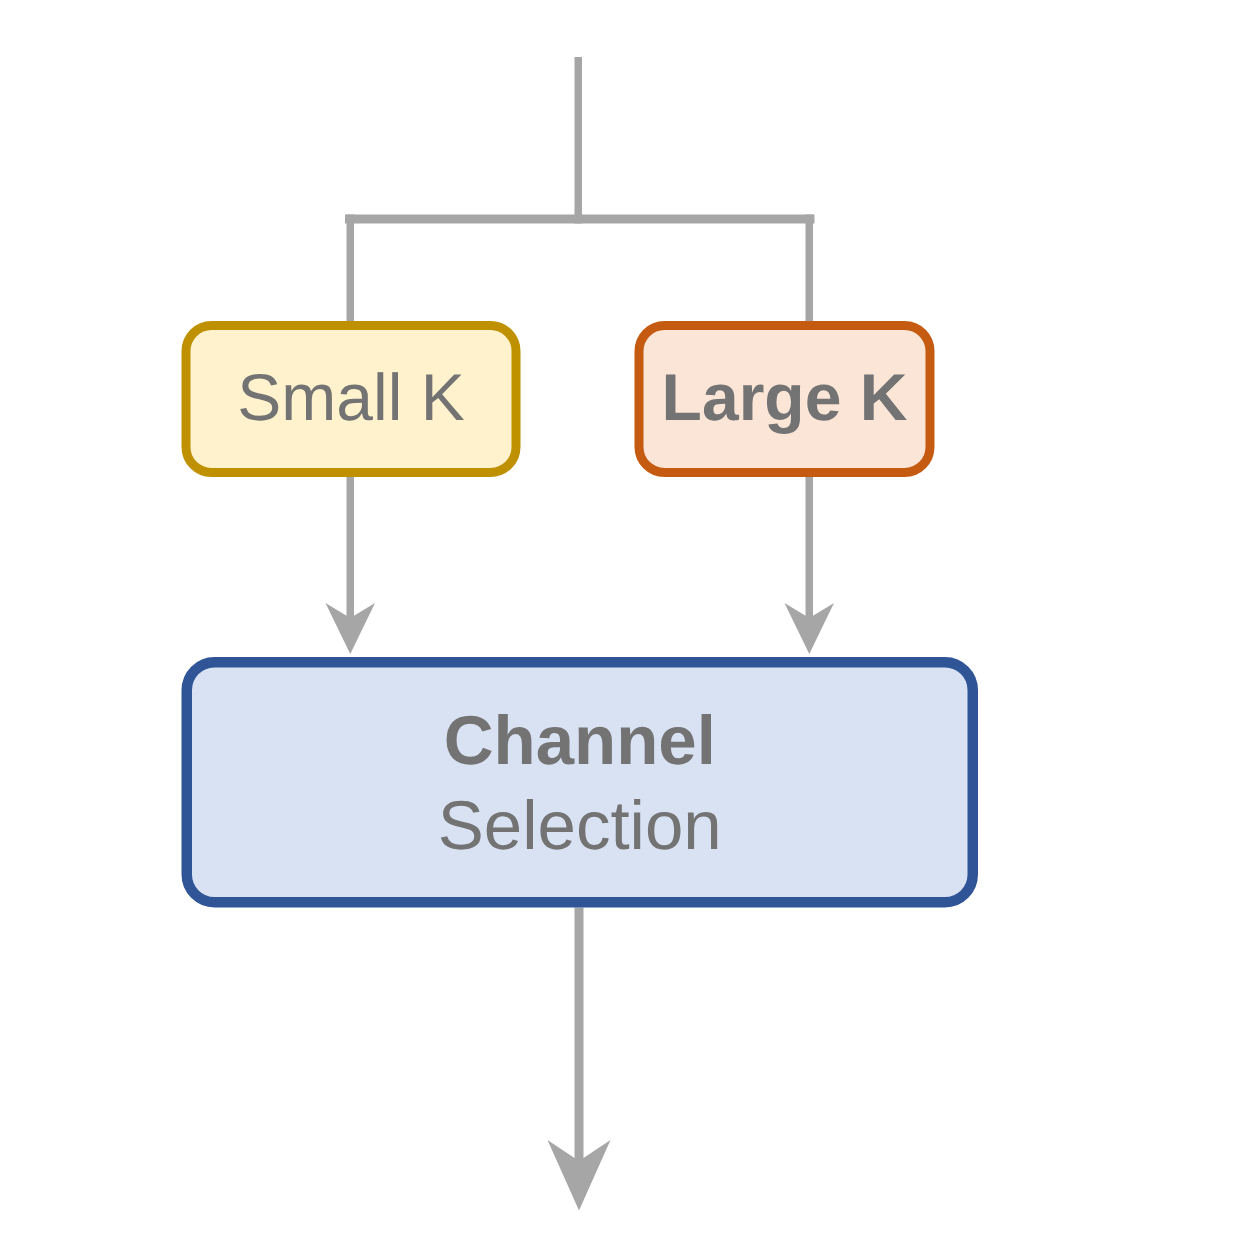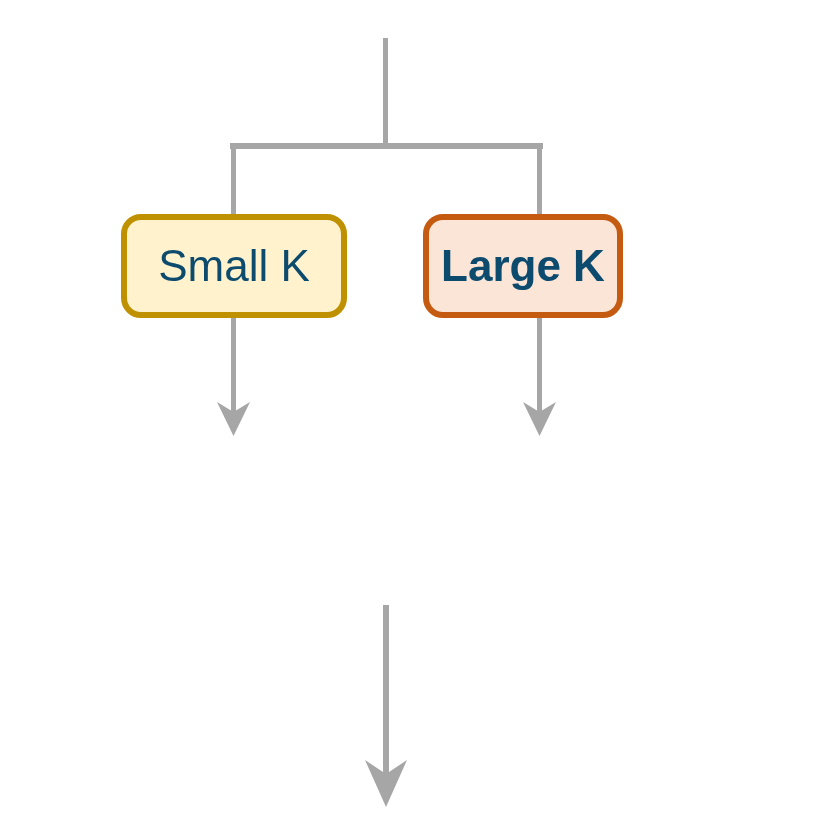--- a/index.html
+++ b/index.html
@@ -24,21 +24,21 @@
     z-index: 0;
   }
   .node {
     position: absolute;
     box-sizing: border-box;
     display: flex;
     flex-direction: column;
     align-items: center;
     justify-content: center;
     text-align: center;
-    color: #0c4a6e;
+    color: #737373;
     z-index: 1;
     background: #FFFFFF;
   }
   .node-small-k {
     left: 121px;
     top: 214px;
     width: 226px;
     height: 104px;
     border: 6.5px solid #BF9000;
     border-radius: 20px;
@@ -100,14 +100,18 @@
   </svg>
 
   <div class="node node-small-k" style="background-color: rgb(255, 242, 204); border-color: rgb(191, 144, 0);">
     <span>Small K</span>
   </div>
 
   <div class="node node-large-k" style="background-color: rgb(251, 229, 214); border-color: rgb(197, 90, 17);">
     <span>Large K</span>
   </div>
 
+  <div class="node node-channel-selection" style="background-color: rgb(217, 226, 243); border-color: rgb(47, 85, 151);">
+    <span class="line-bold">Channel</span>
+    <span class="line-regular">Selection</span>
+  </div>
 
 </div>
 
 </body></html>

